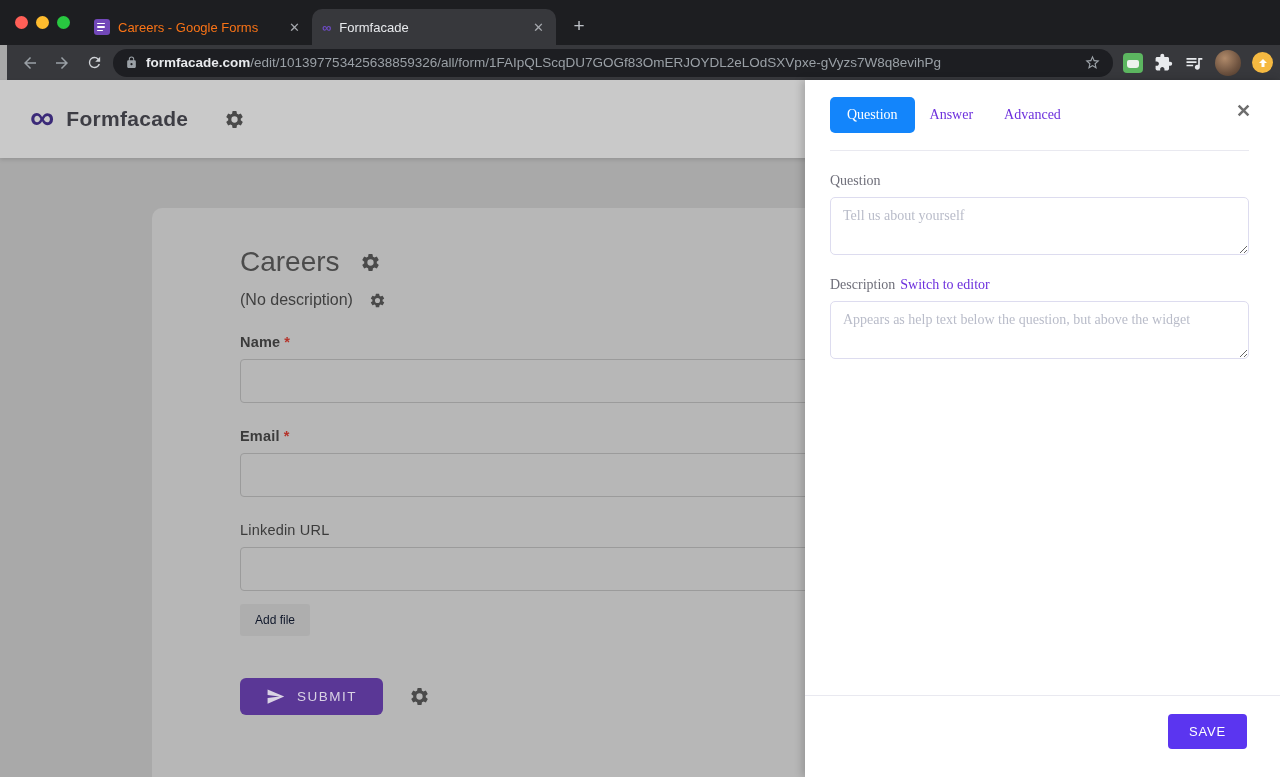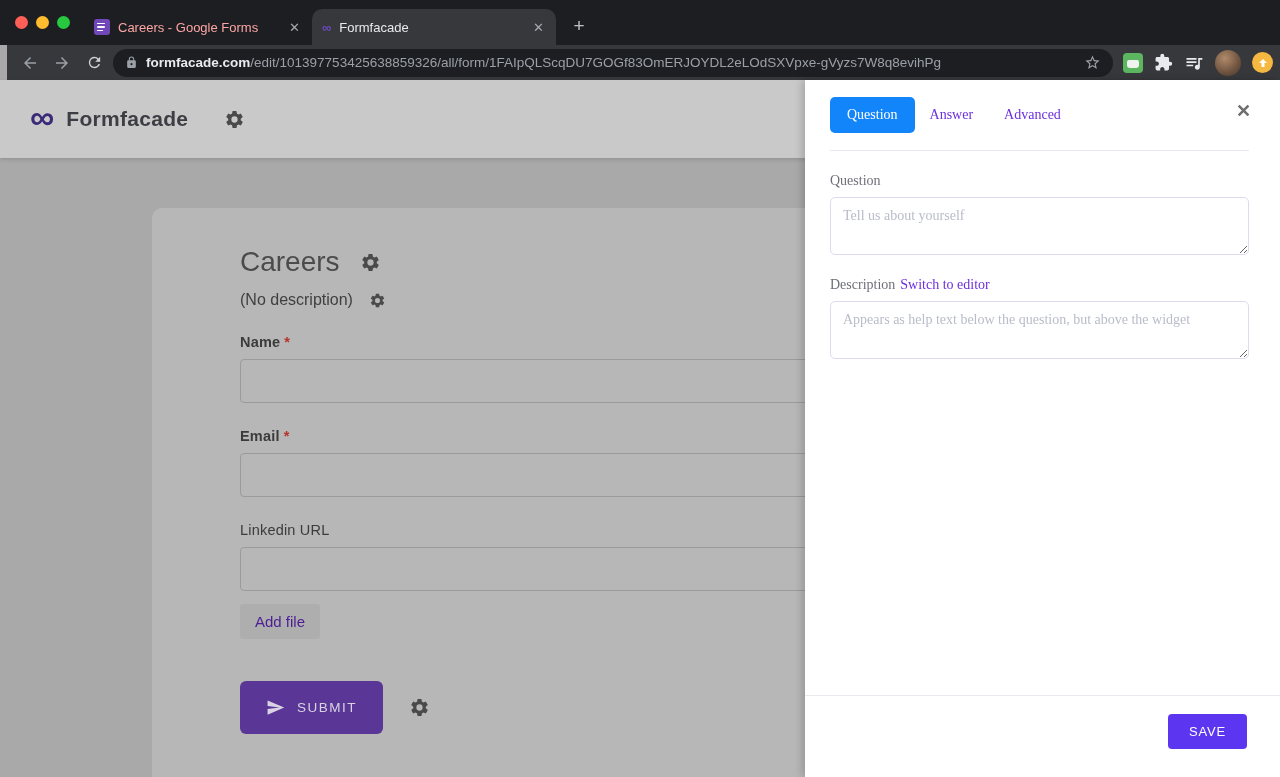--- a/index.html
+++ b/index.html
@@ -8,21 +8,21 @@
 
   
   .tabbar { position:absolute; left:0; top:0; width:100%; height:45px; background:#1d1e21; }
   .traffic { position:absolute; left:15px; top:16px; display:flex; gap:8px; }
   .light { width:13px; height:13px; border-radius:50%; }
   .light.red { background:#ff5f57; } .light.yellow { background:#febc2e; } .light.green { background:#28c840; }
 
   .tab { position:absolute; bottom:0; height:36px; display:flex; align-items:center; padding:0 10px; }
   .tab-inactive { left:84px; width:228px; }
   .tab-active { left:312px; width:244px; background:#37383c; border-radius:10px 10px 0 0; }
-  .tab-title { font-size:13px; color:#fca5a5; white-space:nowrap; overflow:hidden; text-overflow:ellipsis; flex:1; margin:0 8px; }
+  .tab-title { font-size:13px; color:#f97316; white-space:nowrap; overflow:hidden; text-overflow:ellipsis; flex:1; margin:0 8px; }
   .tab-active .tab-title { color:#e8eaed; }
   .tab-close { color:#a6a9ae; font-size:13px; cursor:default; padding:0 2px; }
   .forms-icon { width:16px; height:16px; background:#7248b9; border-radius:3px; display:flex; flex-direction:column; justify-content:center; gap:2px; padding:0 3px; flex:none; }
   .forms-icon i { display:block; height:1.5px; background:#fff; border-radius:1px; }
   .forms-icon i:nth-child(1){ width:8px; } .forms-icon i:nth-child(2){ width:8px; } .forms-icon i:nth-child(3){ width:6px; }
   .ff-favicon { color:#6d4bc4; font-size:13px; font-weight:bold; flex:none; }
   .newtab { position:absolute; left:566px; bottom:6px; width:26px; height:26px; display:flex; align-items:center; justify-content:center; color:#bdc1c6; font-size:19px; border-radius:50%; }
 
   .toolbar { position:absolute; left:7px; top:45px; width:100%; height:35px; background:#37383c; display:flex; align-items:center; padding:0 10px; gap:6px; }
   .nav-btn { width:26px; height:26px; display:flex; align-items:center; justify-content:center; flex:none; }
@@ -54,23 +54,23 @@
   .form-title-row { display:flex; align-items:center; }
   .form-title { font-size:28px; color:#4b4b4b; font-weight:500; }
   .form-title-row .gear { margin-left:20px; }
   .form-desc-row { display:flex; align-items:center; margin-top:13px; }
   .form-desc { font-size:16px; color:#3f3f3f; }
   .form-desc-row .gear { margin-left:16px; }
 
   .f-label { margin-top:25px; font-size:14.5px; font-weight:bold; color:#3b3b3b; letter-spacing:.2px; }
   .req { color:#b5342b; margin-left:4px; }
   .f-input { margin-top:9px; width:610px; height:44px; border:1px solid #9b9b9b; border-radius:4px; background:transparent; }
-  .addfile-btn { margin-top:13px; display:inline-block; background:#aeaeae; color:#4c1d95; font-size:15px; padding:9px 15px; border-radius:3px; border:none; font-family:inherit; }
+  .addfile-btn { margin-top:13px; display:inline-block; background:#aeaeae; color:#0f172a; font-size:12px; padding:9px 15px; border-radius:3px; border:none; font-family:inherit; }
   .submit-row { display:flex; align-items:center; margin-top:42px; }
-  .submit-btn { display:flex; align-items:center; gap:12px; background:#5a3796; color:#d9d3e4; border:none; border-radius:6px; padding:17px 26px; font-size:13.5px; letter-spacing:1.5px; font-family:inherit; }
+  .submit-btn { display:flex; align-items:center; gap:12px; background:#5a3796; color:#d9d3e4; border:none; border-radius:6px; padding:9px 26px; font-size:13.5px; letter-spacing:1.5px; font-family:inherit; }
   .submit-btn svg { fill:#d9d3e4; }
   .submit-row .gear { margin-left:26px; }
 
   
   .panel { position:absolute; left:805px; top:80px; right:0; bottom:0; background:#fff; box-shadow:-3px 0 8px rgba(0,0,0,.18); }
   .panel-inner { padding:0 31px 0 25px;font-family:Liberation Serif, serif; }
   .panel-tabs { position:relative; display:flex; align-items:center; padding-top:17px; }
   .qtab { background:#1385fb; color:#fff; border:none; border-radius:5px; padding:10px 17px; font-size:14px; font-family:inherit; }
   .ptab-link { color:#6d30dd; font-size:14px; text-decoration:none; }
   .ptab-answer { margin-left:15px; }

